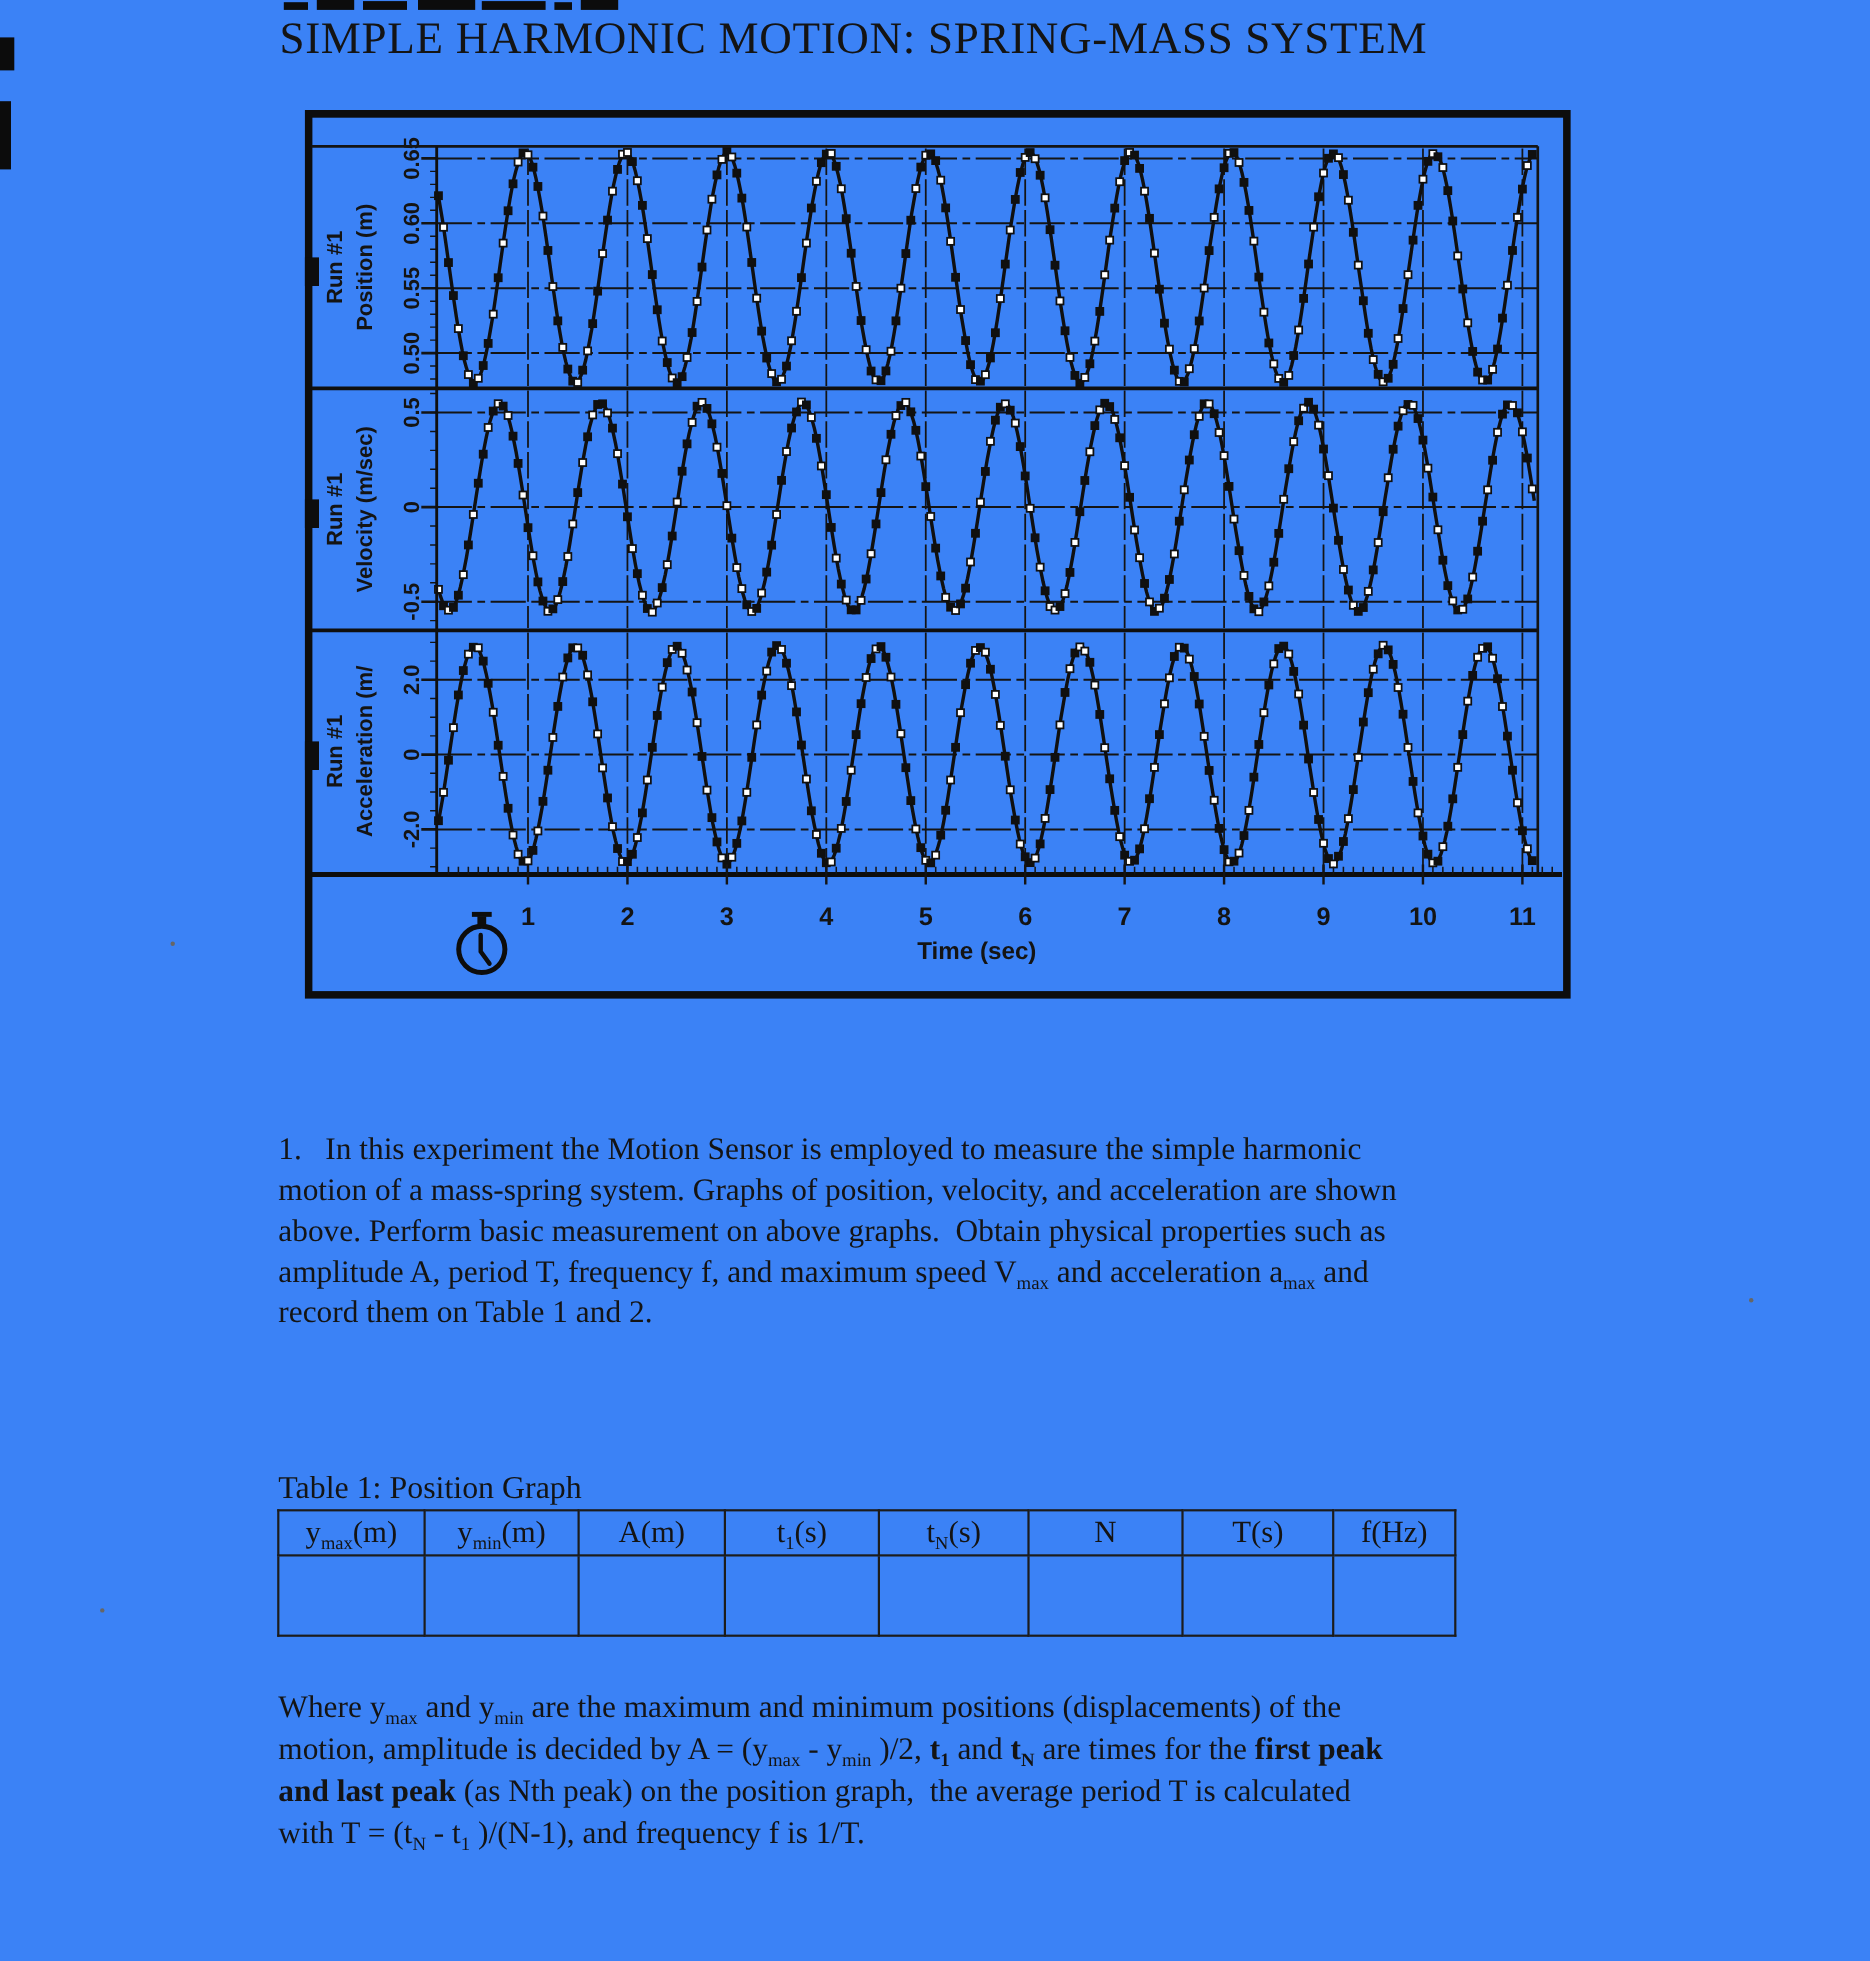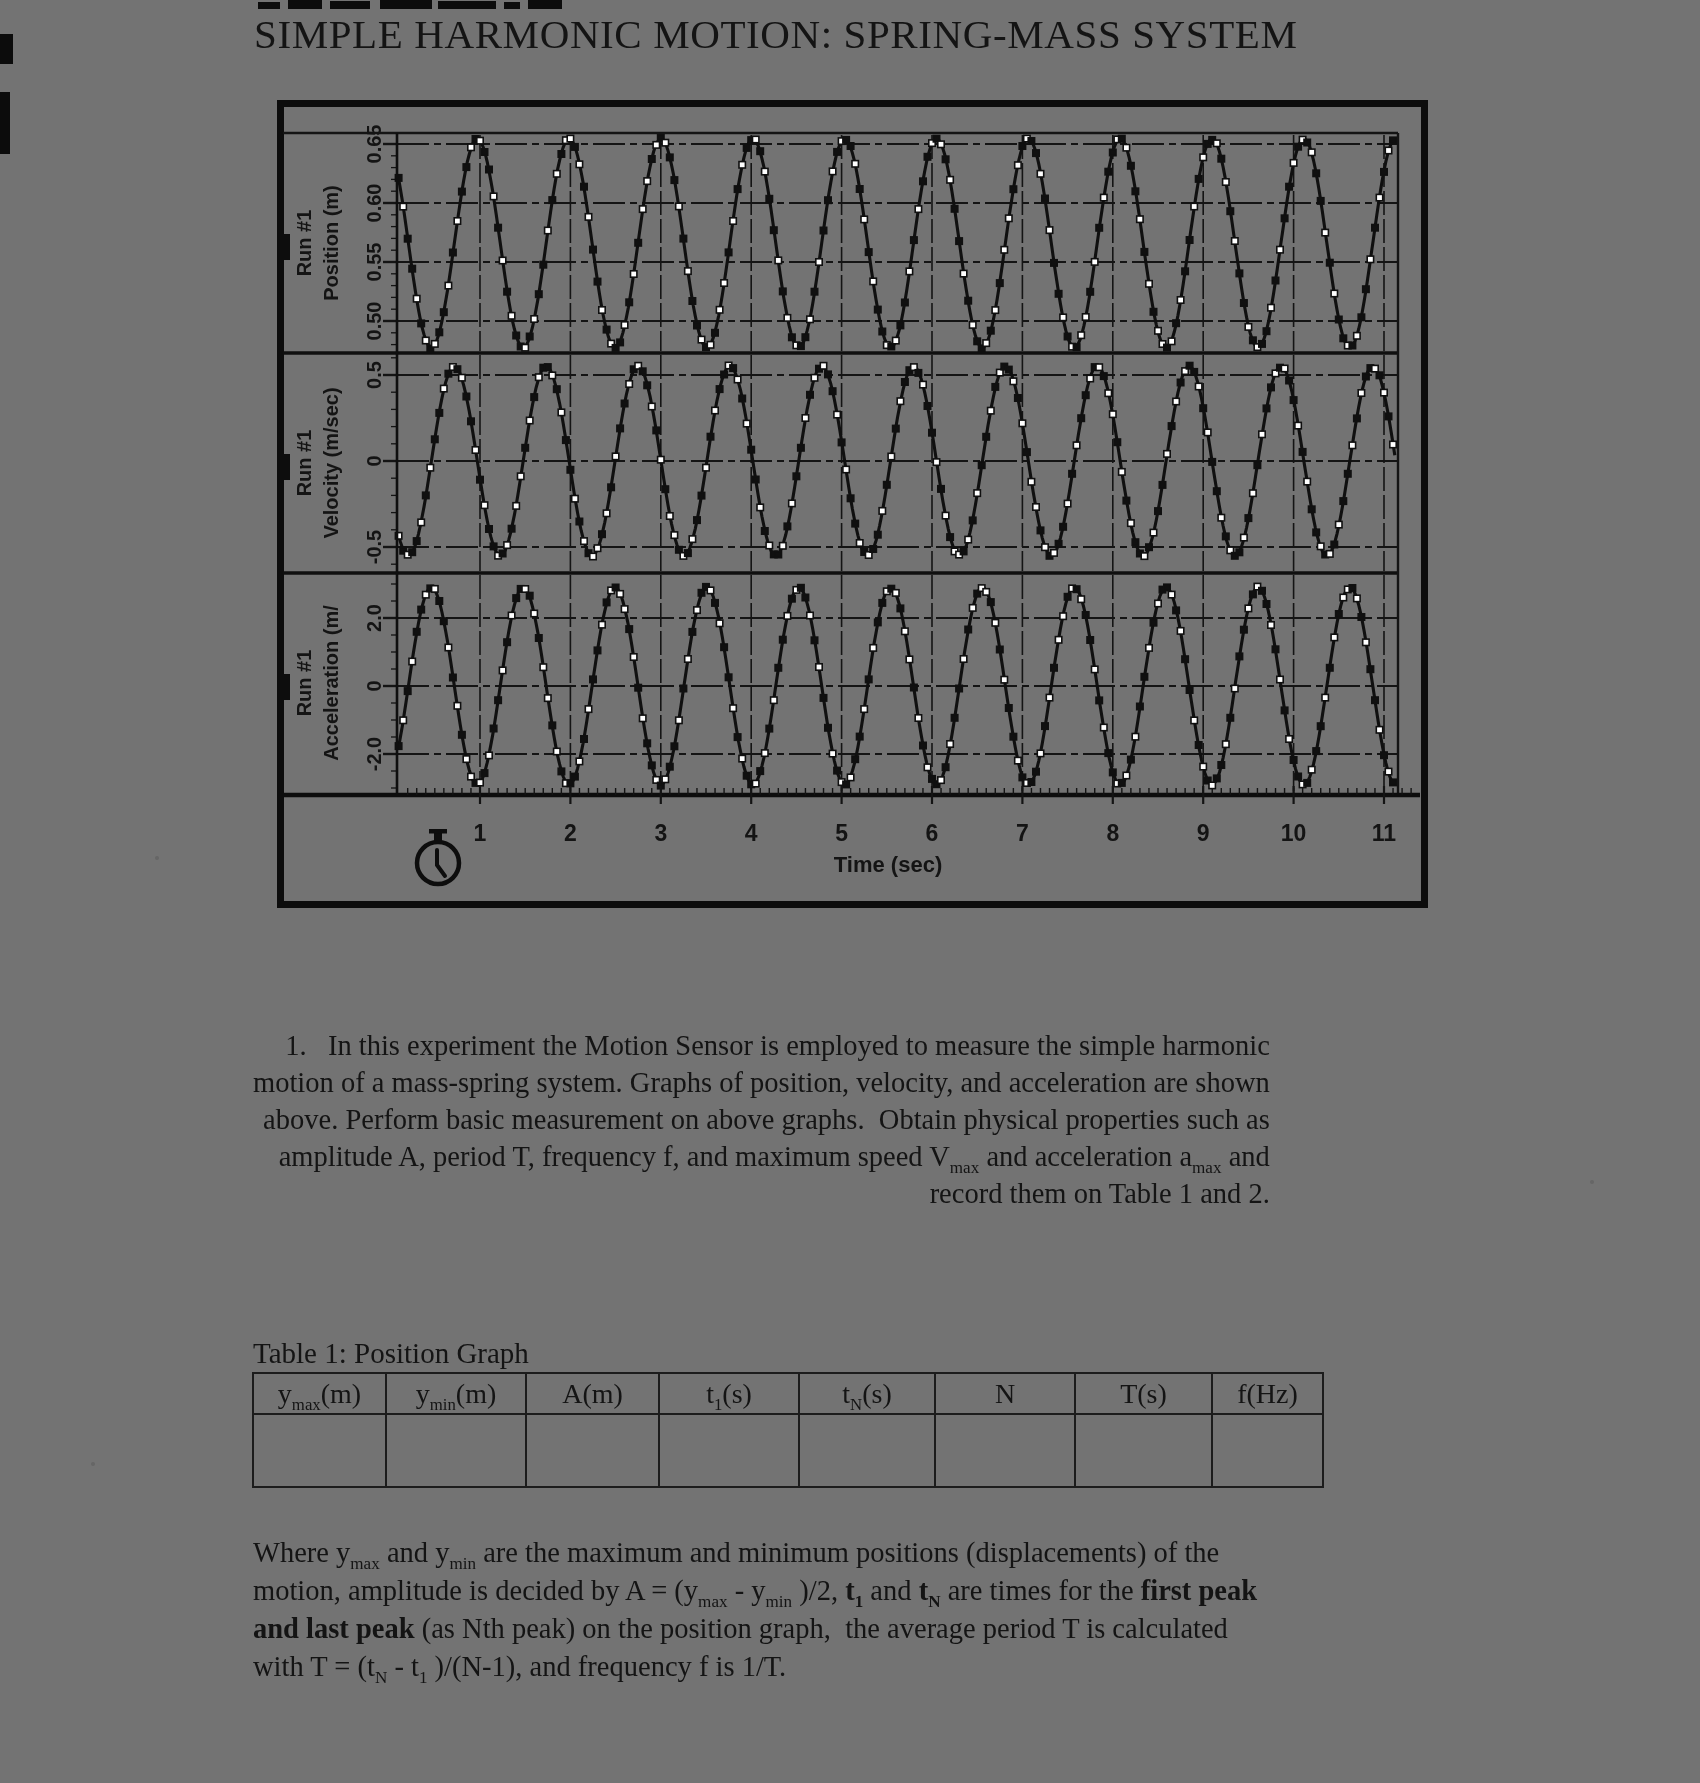--- a/index.html
+++ b/index.html
@@ -1,24 +1,24 @@
 <!DOCTYPE html>
 <html><head>
 <meta charset="utf-8">
 <style>
   html,body{margin:0;padding:0;background:#ffffff;}
   body{width:1700px;height:1783px;position:relative;font-family:"Liberation Serif",serif;color:#141414;}
-  .page{position:absolute;inset:0;background:#737373;overflow:hidden;padding-left:34px;}
+  .page{position:absolute;inset:0;background:#3b82f6;overflow:hidden;padding-left:34px;}
   .frag{position:absolute;background:#0c0c0c;}
   .speck{position:absolute;background:#666;border-radius:50%;width:4px;height:4px;}
   .title{position:absolute;left:254px;top:10px;font-size:41px;letter-spacing:.6px;white-space:pre;font-weight:400;}
   .chartsvg{position:absolute;left:277px;top:100px;width:1151px;height:808px;}
   .para{position:absolute;white-space:pre;font-size:28.5px;}
   .para .rline{white-space:pre;}
-  .p1{left:253px;top:1027px;line-height:37px;text-align:right;}
+  .p1{left:253px;top:1027px;line-height:37px;}
   .cap{left:253px;top:1258px;line-height:38px;font-size:29px;text-align:center;}
   .p2{left:253px;top:1534px;line-height:38px;}
   .bd{font-weight:bold;}
   sub{font-size:.6em;line-height:0;}
   .tablewrap{position:absolute;left:239px;top:1372px;}
   table.t1{border-collapse:collapse;table-layout:fixed;margin-left:13px;}
   table.t1 th, table.t1 td{border:2.5px solid #1c1c1c;padding:0 4px;text-align:center;}
   table.t1 th{height:39px;font-weight:400;font-size:28px;}
   table.t1 td{height:71px;}
 </style>

